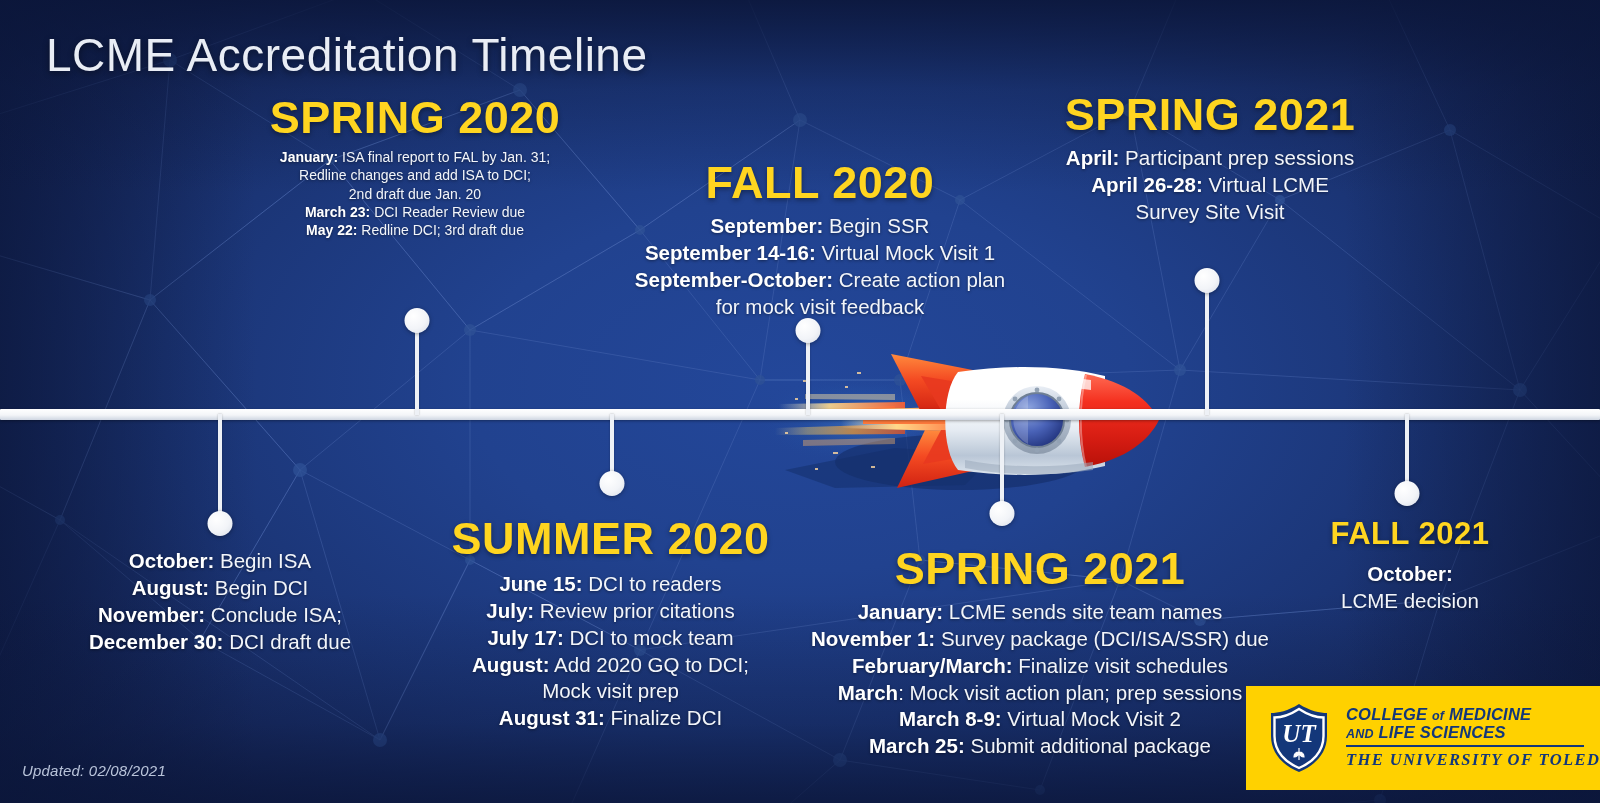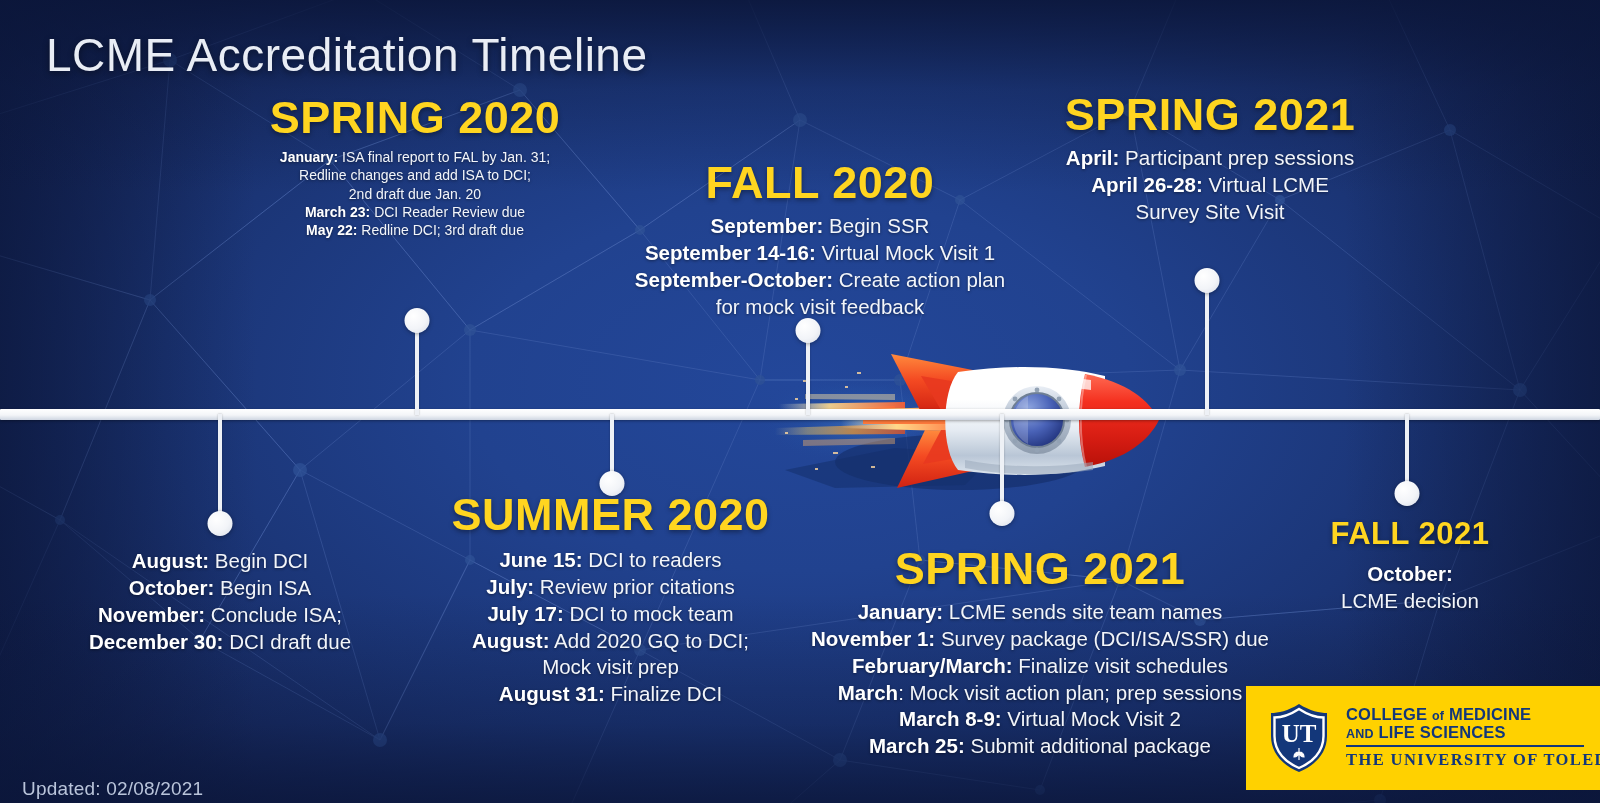--- a/index.html
+++ b/index.html
@@ -74,30 +74,30 @@
 
   
   #page-title {
     position:absolute; left:46px; top:28px;
     color:#e9edf5;
     font-size:46px; font-weight:300; letter-spacing:.5px;
     text-shadow:0 2px 6px rgba(0,0,0,.45);
     z-index:8;
   }
   #updated {
-    position:absolute; left:22px; top:778px;
-    color:#b9c4da; font-size:19px; 
+    position:absolute; left:22px; top:762px;
+    color:#b9c4da; font-size:15px; font-style:italic;
     letter-spacing:.2px; z-index:8;
   }
 
   
   #logo {
     position:absolute; left:1246px; top:686px; width:354px; height:104px;
     background:#FFD100; z-index:9;
-    display:flex; align-items:center; padding-left:22px; gap:16px;
+    display:flex; align-items:center; padding-left:22px; gap:16px;font-style:italic;
   }
   #logo .shield-wrap { width:62px; height:72px; flex:0 0 auto; }
   #logo .lockup { display:flex; flex-direction:column; justify-content:center; }
   #logo .l1 {
     color:#13377a; font-weight:bold; font-size:16.5px; letter-spacing:.2px;
     line-height:1.08; white-space:nowrap;
   }
   #logo .l1 .sm { font-size:12.5px;margin-top:16px; }
   #logo .rule { height:1.6px; background:#13377a; margin:3px 0 3px; width:238px; }
   #logo .l2 {
@@ -348,28 +348,28 @@
     <h2 style="font-size:45px; margin-bottom:8px;">SPRING 2021</h2>
     <div class="lines" style="font-size:20.5px; line-height:1.31;">
       <div class="line"><b>April:</b> <span>Participant prep sessions</span></div>
       <div class="line"><b>April 26-28:</b> <span>Virtual LCME</span></div>
       <div class="line"><span>Survey Site Visit</span></div>
     </div>
   </div>
 
   <div class="block" style="left:20px; top:548px; width:400px;">
     <div class="lines" style="font-size:20.5px; line-height:1.31;">
+      <div class="line"><b>October:</b> <span>Begin ISA</span></div>
       <div class="line"><b>August:</b> <span>Begin DCI</span></div>
-      <div class="line"><b>October:</b> <span>Begin ISA</span></div>
       <div class="line"><b>November:</b> <span>Conclude ISA;</span></div>
       <div class="line"><b>December 30:</b> <span>DCI draft due</span></div>
     </div>
   </div>
 
-  <div class="block" style="left:408px; top:492px; width:405px;">
+  <div class="block" style="left:408px; top:516px; width:405px;">
     <h2 style="font-size:45px; margin-bottom:10px;">SUMMER 2020</h2>
     <div class="lines" style="font-size:20.5px; line-height:1.31;">
       <div class="line"><b>June 15:</b> <span>DCI to readers</span></div>
       <div class="line"><b>July:</b> <span>Review prior citations</span></div>
       <div class="line"><b>July 17:</b> <span>DCI to mock team</span></div>
       <div class="line"><b>August:</b> <span>Add 2020 GQ to DCI;</span></div>
       <div class="line"><span>Mock visit prep</span></div>
       <div class="line"><b>August 31:</b> <span>Finalize DCI</span></div>
     </div>
   </div>

